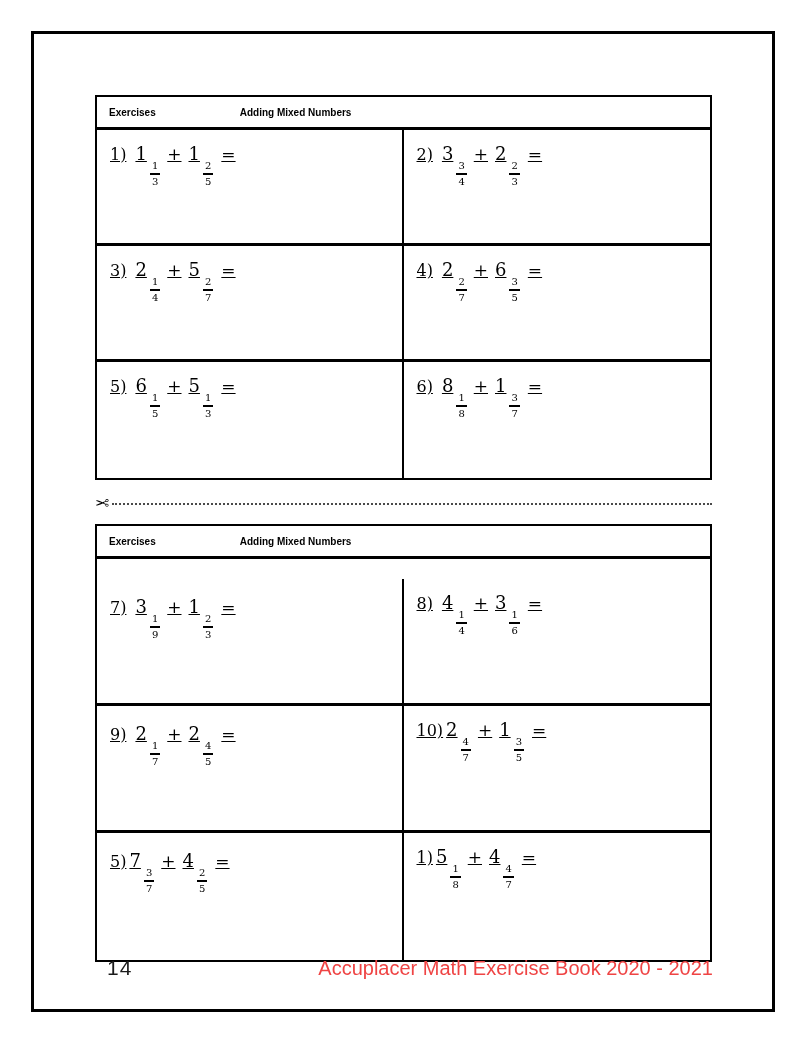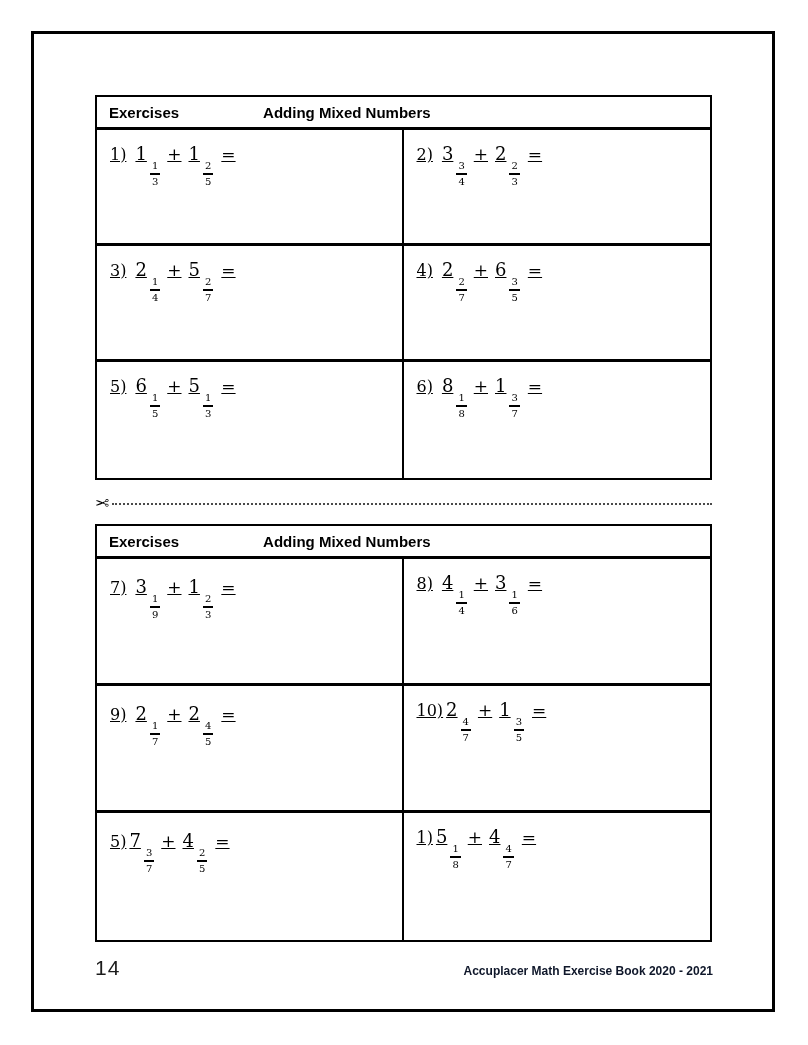--- a/index.html
+++ b/index.html
@@ -12,26 +12,26 @@
     position:absolute; left:31px; top:31px; width:744px; height:981px;
     border:3px solid #000; background:#fff;
   }
   .content { position:absolute; left:61px; top:61px; width:618px; }
 
   
   .ws-table { width:617px; border:2px solid #000; background:#fff; }
   .t-header {
     display:flex; align-items:center; height:33px;
     border-bottom:3px solid #000;
-    font-weight:bold; font-size:15px; padding-left:12px;
+    font-weight:bold; font-size:10px; padding-left:12px;
   }
   .t-header .right-label { margin-left:84px; }
   .t-grid { display:grid; grid-template-columns:1fr 1fr; }
   .t1 .t-grid { grid-auto-rows:116px; }
-  .t2 .t-grid { grid-auto-rows:127px; }
+  .t2 .t-grid { grid-auto-rows:127px;margin-top:20px; }
   .cell { padding:13px 0 0 13px;text-decoration:underline; }
   .cell.col-left { border-right:2px solid #000; }
   .cell.hdiv { border-bottom:3px solid #000; }
   .cell.raise { }
   .cell.lower { padding-top:17px; }
 
   
   .expr { font-family:"DejaVu Serif", serif; font-size:18px; white-space:nowrap; }
   .plabel { font-size:16px; margin-right:9px; }
   .plabel.tight { margin-right:3px;text-align:right; }
@@ -49,22 +49,22 @@
   
   .cut-line { display:flex; align-items:center; height:22px; margin:12px 0 10px; width:617px; }
   .scissors { font-size:17px; transform:scaleX(-1); line-height:1; margin-right:3px; }
   .dots { flex:1; height:0; border-bottom:2px dotted #4a4a4a; margin-top:1px; }
 
   
   .footer {
     position:absolute; left:61px; top:922px; width:618px;
     display:flex; justify-content:space-between; align-items:baseline;
   }
-  .page-number { font-size:21px; color:#1b1b1b; letter-spacing:1px; }
-  .footer-title { font-weight:bold; font-size:12px; color:#0f172a; }
+  .page-number { font-size:21px; color:#1b1b1b; margin-left:12px; letter-spacing:1px; }
+  .footer-title { font-weight:normal; font-size:20px; color:#ef4444; }
 </style>
 </head>
 <body>
 
 <div class="sheet">
   <div class="border-box">
     <div class="content">
 
       <div class="ws-table t1">
         <div class="t-header">

